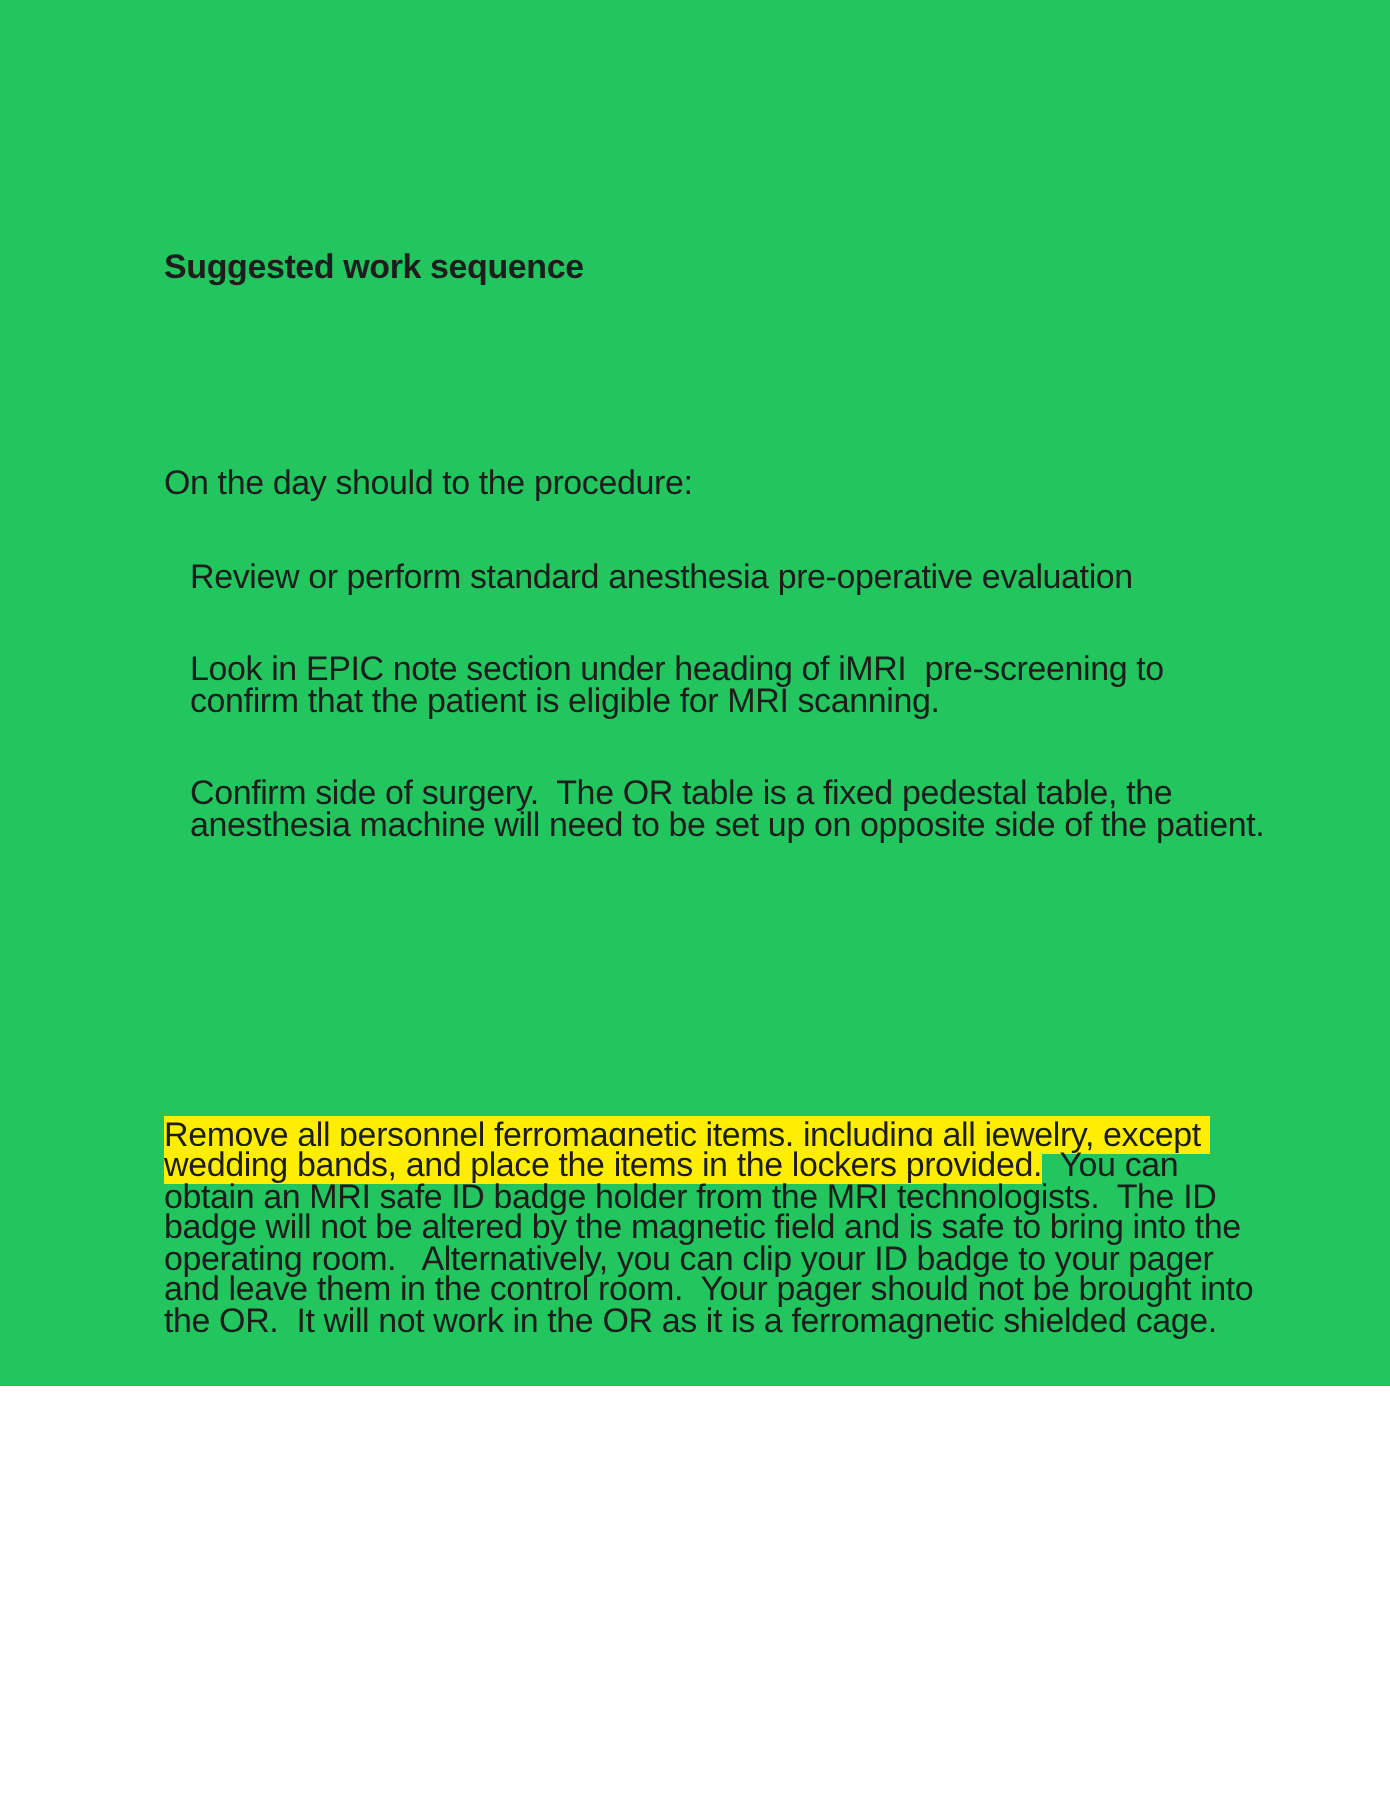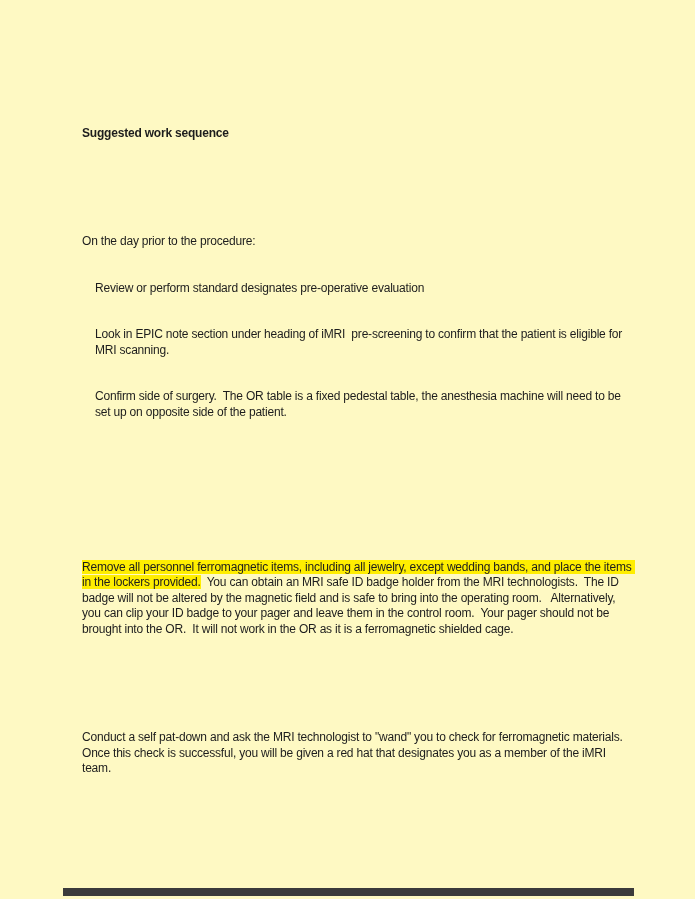--- a/index.html
+++ b/index.html
@@ -1,19 +1,19 @@
 <!DOCTYPE html>
 <html><head>
 <meta charset="utf-8">
 <style>
   html,body { margin:0; padding:0; background:#ffffff; }
   .page {
-    position:relative; width:695px; height:899px; background:#fef9c3;
+    position:relative; width:695px; height:693px; background:#22c55e;
     font-family:"Liberation Sans", sans-serif;
-    font-size:12px; line-height:15.5px; letter-spacing:-0.2px;
+    font-size:17px; line-height:15.5px; letter-spacing:-0.2px;
     color:#1d1d1d; overflow:hidden;
   }
   .content {
     position:absolute; left:82px; top:79px; width:552px;
     white-space:pre-wrap;
   }
   .heading { font-weight:bold; }
   .para { margin-top:15.5px; }
   .indent { padding-left:13px; }
   .hl { background:#ffee00; }
@@ -24,22 +24,22 @@
 </style>
 </head>
 <body>
 
 <div class="page">
   <div class="content">
 
     <div class="heading">Suggested work sequence</div>
 
     <div class="para">
-      <div>On the day prior to the procedure:</div>
-      <div class="indent">Review or perform standard designates pre-operative evaluation</div>
+      <div>On the day should to the procedure:</div>
+      <div class="indent">Review or perform standard anesthesia pre-operative evaluation</div>
       <div class="indent">Look in EPIC note section under heading of iMRI  pre-screening to confirm that the patient is eligible for MRI scanning.</div>
       <div class="indent">Confirm side of surgery.  The OR table is a fixed pedestal table, the anesthesia machine will need to be set up on opposite side of the patient.</div>
     </div>
 
 
     <div class="para">
       <div><span class="hl">Remove all personnel ferromagnetic items, including all jewelry, except wedding bands, and place the items in the lockers provided.</span><span>  You can obtain an MRI safe ID badge holder from the MRI technologists.  The ID badge will not be altered by the magnetic field and is safe to bring into the operating room.   Alternatively, you can clip your ID badge to your pager and leave them in the control room.  Your pager should not be brought into the OR.  It will not work in the OR as it is a ferromagnetic shielded cage.</span></div>
     </div>
 
     <div class="para">Conduct a self pat-down and ask the MRI technologist to "wand" you to check for ferromagnetic materials.  Once this check is successful, you will be given a red hat that designates you as a member of the iMRI team.</div>

